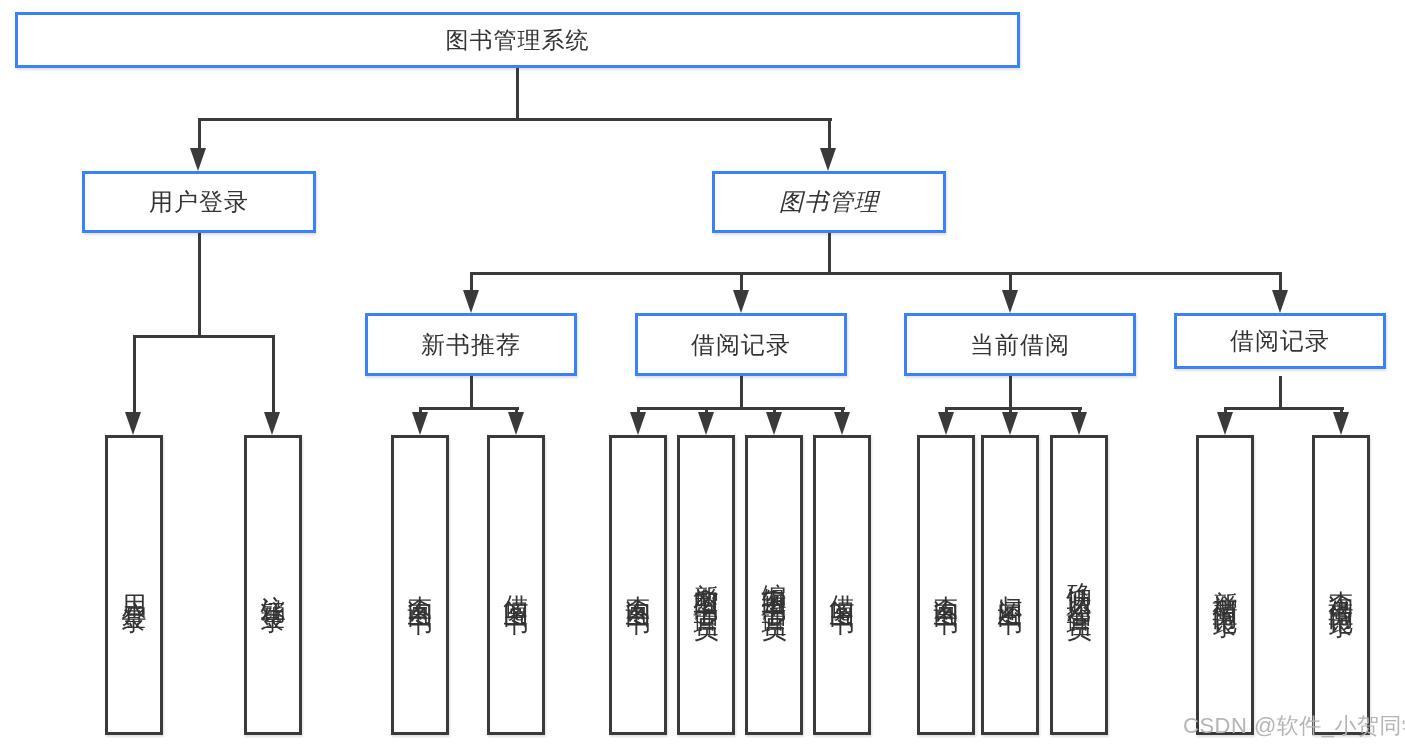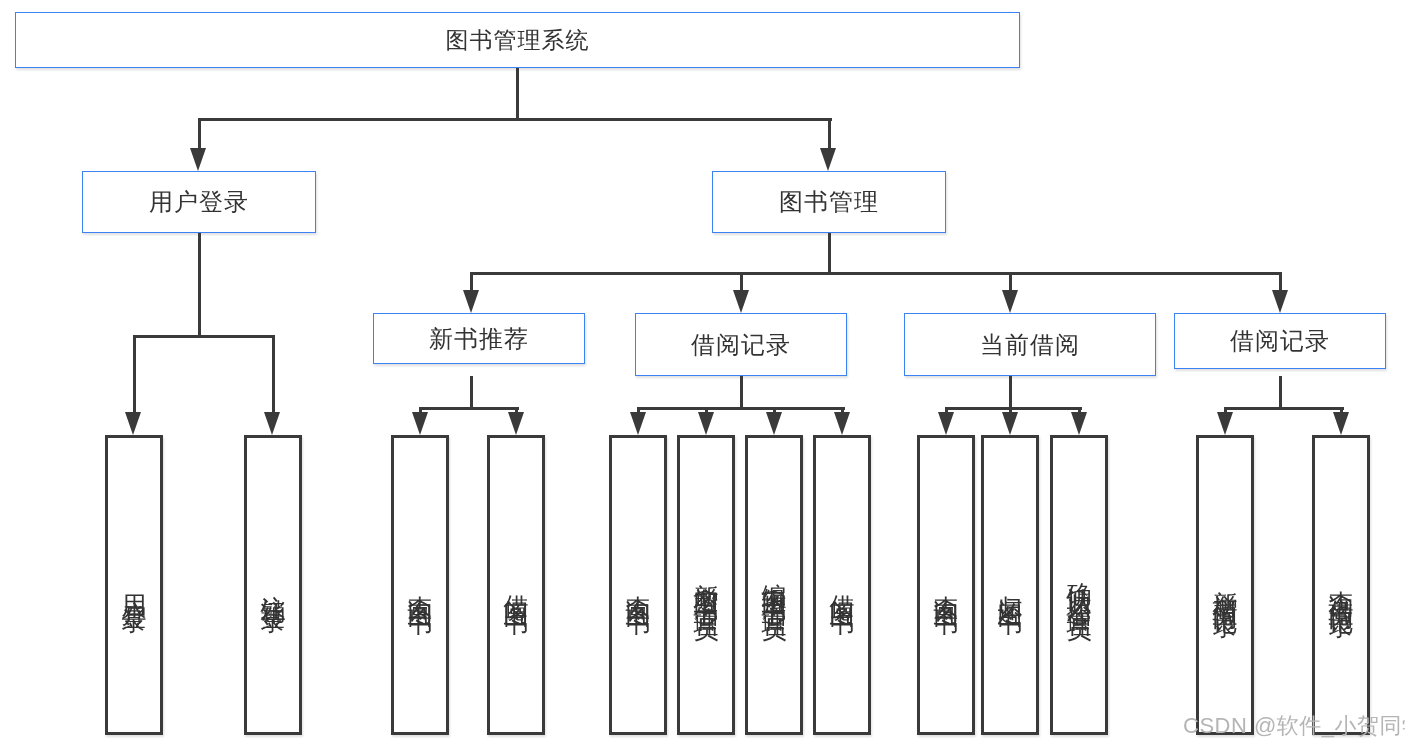--- a/index.html
+++ b/index.html
@@ -1,21 +1,21 @@
 <!DOCTYPE html>
 <html><head>
 <meta charset="utf-8">
 <style>
   html,body{margin:0;padding:0;background:#ffffff;}
   #stage{
     position:relative;width:1405px;height:747px;background:#ffffff;overflow:hidden;
     font-family:"Liberation Sans","DejaVu Sans",sans-serif;color:#333333;
   }
   .box{
-    position:absolute;background:#ffffff;border:1px solid #3b82f6;
+    position:absolute;background:#ffffff;border:3px solid #3b82f6;
     display:flex;align-items:center;justify-content:center;box-sizing:border-box;
     box-shadow:1px 2px 2px rgba(0,0,0,0.12);
   }
   .hlabel{font-size:24px;color:#333333;letter-spacing:1px;white-space:nowrap;}
   .root-label{font-size:23px;}
   .vbox{
     position:absolute;top:435px;width:58px;height:300px;background:#ffffff;
     border:3px solid #3a3a3a;display:flex;align-items:center;justify-content:center;
     box-sizing:border-box;box-shadow:1px 2px 2px rgba(0,0,0,0.12);
   }
@@ -40,31 +40,31 @@
 
 <div id="stage">
 
   <div class="box" style="left:15px;top:12px;width:1005px;height:56px;">
     <span class="hlabel root-label">图书管理系统</span>
   </div>
 
   <div class="box" style="left:82px;top:171px;width:234px;height:62px;">
     <span class="hlabel">用户登录</span>
   </div>
-  <div class="box" style="left:712px;top:171px;width:234px;height:62px;">
+  <div class="box" style="left:712px;top:171px;width:234px;height:62px;font-style:italic;">
     <span class="hlabel">图书管理</span>
   </div>
 
-  <div class="box" style="left:373px;top:313px;width:212px;height:51px;">
+  <div class="box" style="left:365px;top:313px;width:212px;height:63px;">
     <span class="hlabel">新书推荐</span>
   </div>
   <div class="box" style="left:635px;top:313px;width:212px;height:63px;">
     <span class="hlabel">借阅记录</span>
   </div>
-  <div class="box" style="left:904px;top:313px;width:252px;height:63px;text-align:center;">
+  <div class="box" style="left:904px;top:313px;width:232px;height:63px;text-align:center;">
     <span class="hlabel">当前借阅</span>
   </div>
   <div class="box" style="left:1174px;top:313px;width:212px;height:56px;">
     <span class="hlabel">借阅记录</span>
   </div>
 
   <div class="vbox" style="left:105px;">
     <span class="vlabel">用户登录</span>
   </div>
   <div class="vbox" style="left:244px;">

